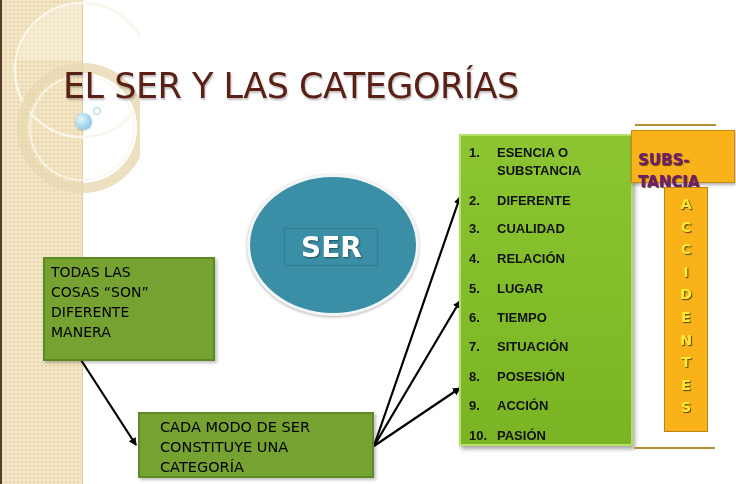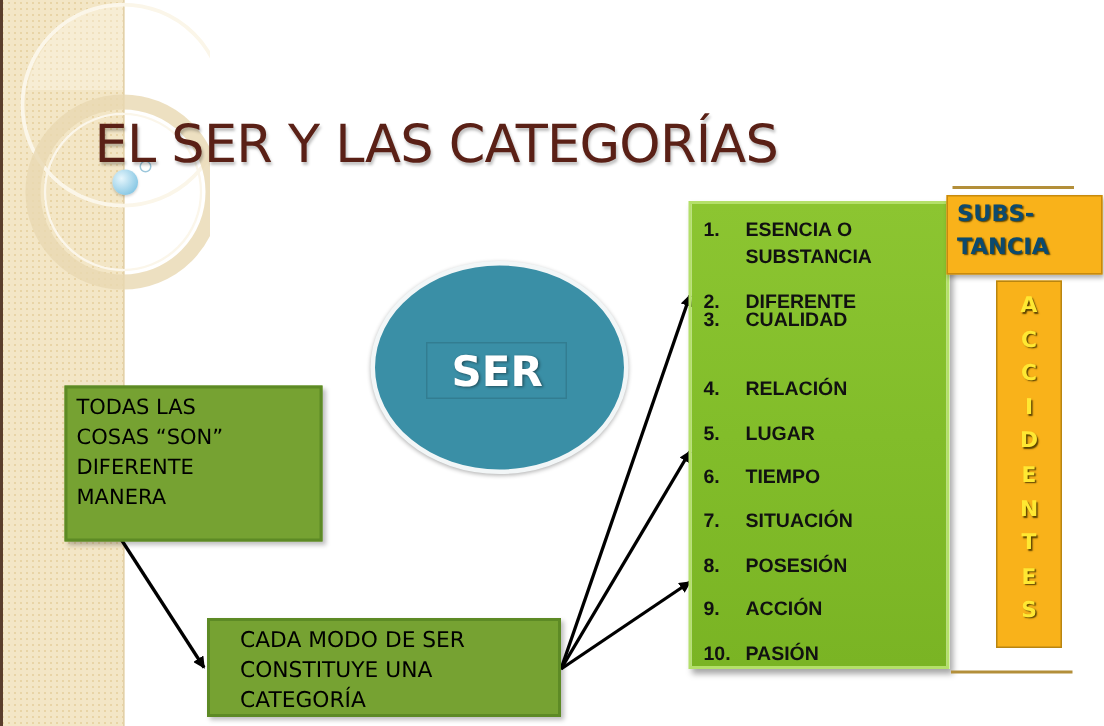--- a/index.html
+++ b/index.html
@@ -3,34 +3,34 @@
 <meta charset="utf-8">
 <style>
   html, body { margin:0; padding:0; }
   body { width:736px; height:484px; overflow:hidden; background:#ffffff; position:relative; font-family:"DejaVu Sans", sans-serif; }
   .sidebar { position:absolute; left:0; top:0; width:82px; height:484px;
     background-color:#f3e6c6;
     background-image: radial-gradient(#e8d4a6 1px, transparent 1px);
     background-size:4px 4px; border-right:1px solid #e2d0a8; }
   .sidebar-edge { position:absolute; left:0; top:0; width:2px; height:484px; background:#5a3d2b; }
   .deco { position:absolute; pointer-events:none; }
-  .title { position:absolute; left:63px; top:66px; font-family:"DejaVu Sans", sans-serif; font-size:35px; color:#5a2016; letter-spacing:-0.5px; text-shadow:1px 2px 2px rgba(0,0,0,0.25); white-space:nowrap;margin-top:11px; }
+  .title { position:absolute; left:63px; top:66px; font-family:"DejaVu Sans", sans-serif; font-size:35px; color:#5a2016; letter-spacing:-0.5px; text-shadow:1px 2px 2px rgba(0,0,0,0.25); white-space:nowrap; }
   .bubble { position:absolute; border-radius:50%; }
   .gbox { position:absolute; background:#76a232; border:2px solid #5d8a25; color:#000000; font-weight:normal; box-shadow:2px 2px 3px rgba(0,0,0,0.25); font-family:"DejaVu Sans", sans-serif; }
   .gbox span { display:block; }
   .box-todas { left:43px; top:257px; width:172px; height:104px; padding:3px 6px; box-sizing:border-box; font-size:14px; line-height:20px; }
   .box-cada { left:138px; top:412px; width:236px; height:66px; padding:3px 20px; box-sizing:border-box; font-size:14.5px; line-height:20px; }
   .circle { position:absolute; left:247px; top:174px; width:166px; height:136px; border-radius:50%; background:#3a8fa6; border:3px solid #f2f6f7; box-shadow:0 1px 3px rgba(0,0,0,0.3); }
   .ser-box { position:absolute; left:284px; top:228px; width:94px; height:38px; border:1px solid rgba(0,0,0,0.12); box-sizing:border-box; display:flex; align-items:center; justify-content:flex-start; padding-left:16px; }
   .ser-label { font-size:28px; font-weight:bold; color:#ffffff; text-shadow:1px 1px 2px rgba(0,0,0,0.45); }
   .list-panel { position:absolute; left:459px; top:134px; width:174px; height:312px; background:linear-gradient(180deg,#8cc531 0%,#82bd2a 50%,#7ab424 100%); border:2px solid #b4e06a; box-sizing:border-box; box-shadow:2px 3px 4px rgba(0,0,0,0.35); }
   .list-item { position:absolute; left:8px; font-family:"Liberation Sans", sans-serif; font-weight:bold; font-size:13px; color:#111; line-height:18px; }
   .list-item .num { display:inline-block; width:28px; }
   .list-item .lbl { display:inline-block; vertical-align:top; }
-  .subs-box { position:absolute; left:631px; top:130px; width:104px; height:53px; background:#f9b21a; border:1px solid #c88a0c; box-sizing:border-box; padding:0 6px; font-family:"DejaVu Sans", sans-serif; font-weight:bold; font-size:15px; line-height:22px; color:#0c4a6e; text-shadow:1px 1px 1px #5a4200; box-shadow:1px 2px 3px rgba(0,0,0,0.3); }
+  .subs-box { position:absolute; left:631px; top:130px; width:104px; height:53px; background:#f9b21a; border:1px solid #c88a0c; box-sizing:border-box; padding:18px 6px; font-family:"DejaVu Sans", sans-serif; font-weight:bold; font-size:15px; line-height:22px; color:#701a75; text-shadow:1px 1px 1px #5a4200; box-shadow:1px 2px 3px rgba(0,0,0,0.3); }
   .subs-box span { display:block; }
   .acc-box { position:absolute; left:664px; top:187px; width:44px; height:245px; background:#f9b21a; border:1px solid #b98510; box-sizing:border-box; display:flex; flex-direction:column; align-items:center; padding-top:5px; }
   .acc-letter { font-family:"DejaVu Sans", sans-serif; font-weight:bold; font-size:14.5px; line-height:22.6px; color:#ffe832; text-shadow:1px 1px 1px #5a4200; }
   .hline { position:absolute; height:2px; background:#b38f3a; }
   .arrows { position:absolute; left:0; top:0; }
 </style>
 </head>
 <body>
 
 <div class="sidebar"></div>
@@ -74,21 +74,21 @@
   <span>CADA MODO DE SER</span>
   <span>CONSTITUYE UNA</span>
   <span>CATEGORÍA</span>
 </div>
 
 <div class="list-panel">
   <div class="list-item" style="top:8px">
     <span class="num">1.</span><span class="lbl"><span>ESENCIA O</span><br><span>SUBSTANCIA</span></span>
   </div>
   <div class="list-item" style="top:56px"><span class="num">2.</span><span class="lbl">DIFERENTE</span></div>
-  <div class="list-item" style="top:68px"><span class="num">3.</span><span class="lbl">CUALIDAD</span></div>
+  <div class="list-item" style="top:84px"><span class="num">3.</span><span class="lbl">CUALIDAD</span></div>
   <div class="list-item" style="top:114px"><span class="num">4.</span><span class="lbl">RELACIÓN</span></div>
   <div class="list-item" style="top:144px"><span class="num">5.</span><span class="lbl">LUGAR</span></div>
   <div class="list-item" style="top:173px"><span class="num">6.</span><span class="lbl">TIEMPO</span></div>
   <div class="list-item" style="top:202px"><span class="num">7.</span><span class="lbl">SITUACIÓN</span></div>
   <div class="list-item" style="top:232px"><span class="num">8.</span><span class="lbl">POSESIÓN</span></div>
   <div class="list-item" style="top:261px"><span class="num">9.</span><span class="lbl">ACCIÓN</span></div>
   <div class="list-item" style="top:291px"><span class="num">10.</span><span class="lbl">PASIÓN</span></div>
 </div>
 
 <div class="hline" style="left:635px;top:124px;width:81px;"></div>

